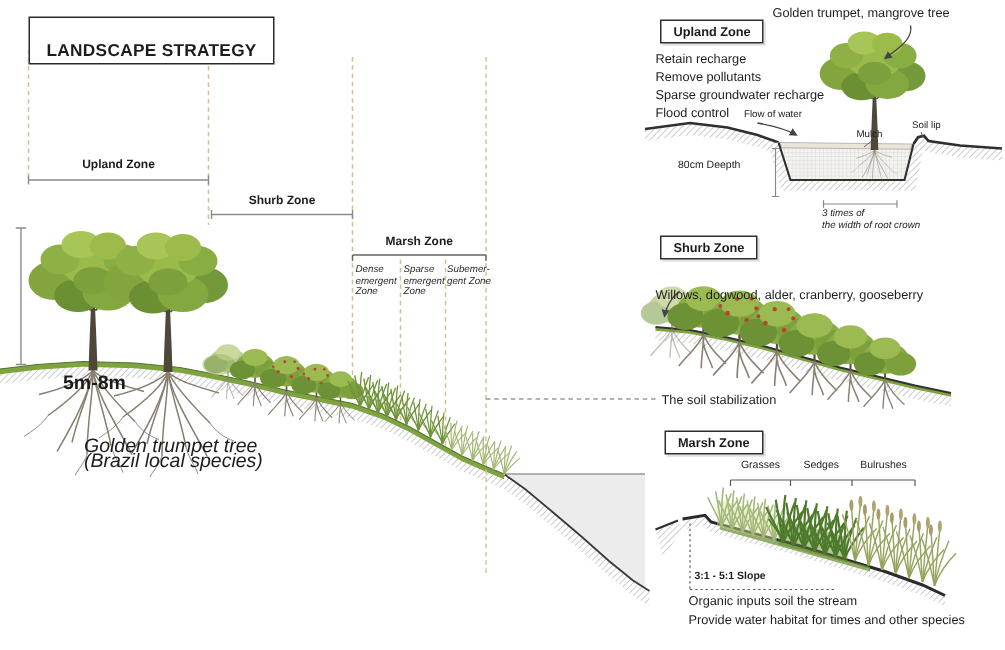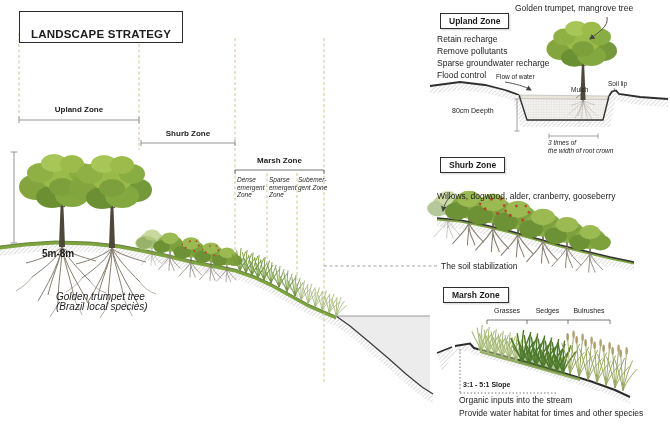--- a/index.html
+++ b/index.html
@@ -7,21 +7,21 @@
          font-family:"Liberation Sans",sans-serif;color:#1c1c1c;}
   svg.illus{position:absolute;left:0;top:0;}
   .lbl{position:absolute;white-space:nowrap;line-height:1.15;}
   .pre{white-space:pre-line;font-style:italic;}
   .ctr{text-align:center;}
   .b{font-weight:bold;}
   .title-box{position:absolute;left:19px;top:11px;border:1.5px solid #2a2a2a;background:#fff;
              padding:16px 11px 2px 11px;font-size:11.5px;font-weight:bold;letter-spacing:.2px;}
   .zbox{position:absolute;border:1.2px solid #2e2e2e;background:#fff;padding:2px 8px;
         font-size:8.5px;font-weight:bold;box-shadow:1.5px 1.5px 0 rgba(0,0,0,.12);}
-  .fs65{font-size:6.5px;} .fs7{font-size:7px;} .fs75{font-size:10px;padding-left:40px;} .fs85{font-size:8.5px;}
+  .fs65{font-size:6.5px;} .fs7{font-size:7px;} .fs75{font-size:13px;padding-left:40px;} .fs85{font-size:8.5px;}
   .sub{font-size:6.5px;line-height:7.5px;color:#2a2a2a;}
 </style>
 </head>
 <body>
 
 <div class="stage">
 
 <svg class="illus" width="670" height="433" viewBox="0 0 670 433">
   <defs>
     <pattern id="hatch" width="3" height="3" patternUnits="userSpaceOnUse" patternTransform="rotate(45)">
@@ -289,16 +289,16 @@
 the width of root crown</div>
 
 <div class="zbox" style="left:440px;top:157px;">Shurb Zone</div>
 <div class="lbl fs85" style="left:437px;top:192px;">Willows,  dogwood, alder, cranberry, gooseberry</div>
 
 <div class="zbox" style="left:443px;top:287px;">Marsh Zone</div>
 <div class="lbl ctr fs7" style="left:487px;top:307px;width:40px;">Grasses</div>
 <div class="lbl ctr fs7" style="left:527px;top:307px;width:41px;">Sedges</div>
 <div class="lbl ctr fs7" style="left:566px;top:307px;width:46px;">Bulrushes</div>
 <div class="lbl b fs7" style="left:463px;top:381px;">3:1 - 5:1 Slope</div>
-<div class="lbl fs85" style="left:459px;top:396px;">Organic inputs into the stream</div>
+<div class="lbl fs85" style="left:459px;top:396px;">Organic inputs soil the stream</div>
 <div class="lbl fs85" style="left:459px;top:409px;">Provide water habitat for times and other species</div>
 
 </div>
 
 </body></html>

